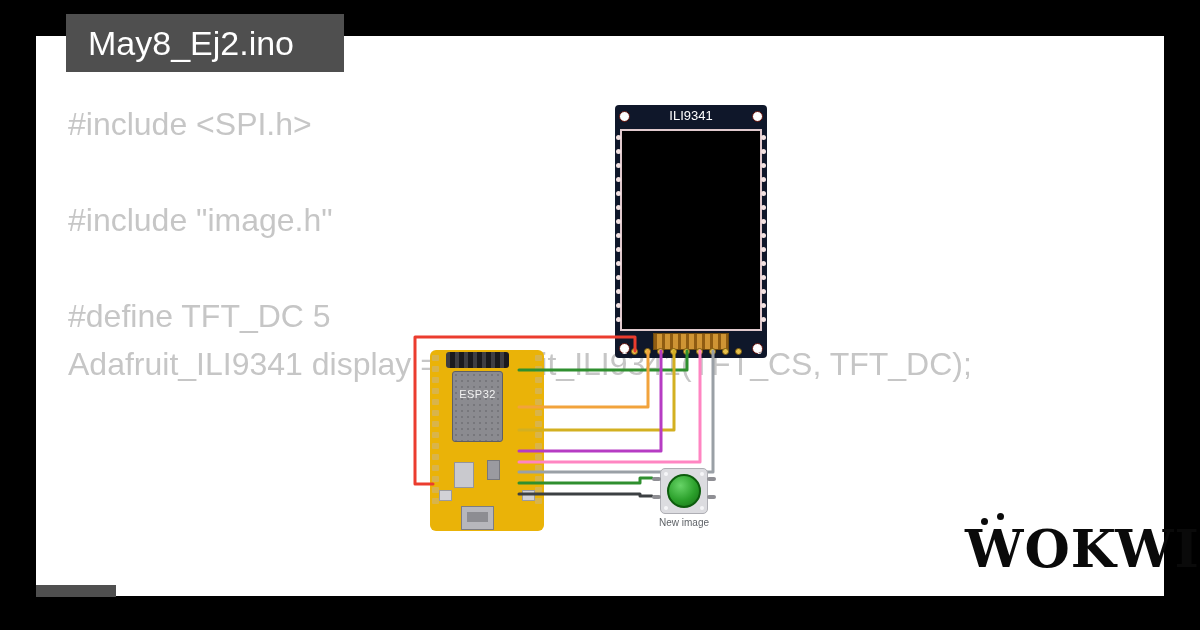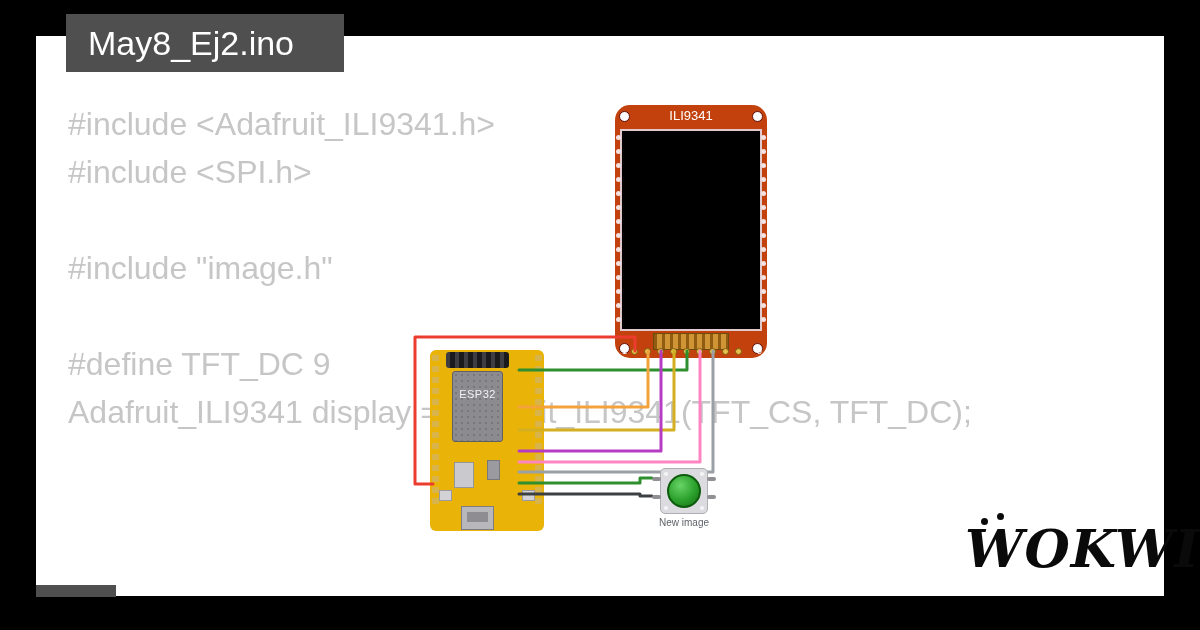--- a/index.html
+++ b/index.html
@@ -11,22 +11,22 @@
   .tab{position:absolute;left:66px;top:14px;height:58px;min-width:278px;background:#4f4f4f;
        color:#fff;display:flex;align-items:center;padding:0 22px;box-sizing:border-box;
        font-size:34px;z-index:6}
 
   .code{position:absolute;left:68px;top:100px;z-index:2;color:#c6c6c6;font-size:32px}
   .code-line{height:48px;line-height:48px;white-space:pre}
 
   .wires{position:absolute;left:0;top:0;width:1200px;height:630px;z-index:4;pointer-events:none}
 
   
-  .ili{position:absolute;left:615px;top:105px;width:152px;height:253px;background:#c2410c;
-       border-radius:15px;z-index:3}
+  .ili{position:absolute;left:615px;top:105px;width:152px;height:253px;background:#0f172a;
+       border-radius:4px;z-index:3}
   .ili-title{position:absolute;top:3px;left:0;width:100%;text-align:center;color:#fff;font-size:13px}
   .corner-hole{position:absolute;width:11px;height:11px;border-radius:50%;background:#fdfdfd;
        border:1px solid #5e0e08;box-sizing:border-box}
   .ch-tl{left:4px;top:6px}.ch-tr{right:4px;top:6px}.ch-bl{left:4px;top:238px}.ch-br{right:4px;top:238px}
   .ili-screen{position:absolute;left:5px;top:24px;width:142px;height:202px;background:#000;
        border:2px solid #e0c9cd;box-sizing:border-box}
   .ili-connector{position:absolute;left:38px;top:228px;width:76px;height:17px;
        background:repeating-linear-gradient(90deg,#8f5c12 0 3px,#cf9434 3px 8px);
        border:1px solid #6e4a0e;box-sizing:border-box}
   .pin-num{position:absolute;color:#fff;font-size:9px;top:241px}
@@ -65,43 +65,42 @@
   .pbtn-screw{position:absolute;width:4px;height:4px;border-radius:50%;background:#f6f6f8}
   .screw-tl{left:3px;top:3px}.screw-tr{right:3px;top:3px}.screw-bl{left:3px;bottom:3px}.screw-br{right:3px;bottom:3px}
   .pbtn-cap{position:absolute;left:6px;top:5px;width:34px;height:34px;border-radius:50%;
        background:radial-gradient(circle at 38% 32%,#67d467,#2ba02b 55%,#156e15);
        border:2px solid #0d5c0d;box-sizing:border-box}
   .pbtn-label{position:absolute;left:645px;top:517px;width:78px;text-align:center;font-size:10px;
        color:#5f6368;z-index:5}
 
   
   .logo{position:absolute;left:965px;top:518px;z-index:2;color:#0a0a0a}
-  .logo-text{font-family:"DejaVu Serif",serif;font-style:italic;font-weight:bold;
+  .logo-text{font-family:"DejaVu Serif",serif;font-weight:bold;
        font-size:52px;letter-spacing:1px}
   .logo-dot{position:absolute;width:7px;height:7px;border-radius:50%;background:#0a0a0a}
   .d1{left:16px;top:0}.d2{left:32px;top:-5px}
 
   .bottom-fragment{position:absolute;left:36px;top:585px;width:80px;height:12px;background:#4f4f4f;z-index:2}
 </style>
 </head>
 <body>
 
 <div class="content"></div>
 
 <div class="tab">
   <span>May8_Ej2.ino</span>
 </div>
 
 <div class="code">
-  <div class="code-line">#include &lt;Adafruit_ILI9341.h&gt;</div>
   <div class="code-line">#include &lt;SPI.h&gt;</div>
   <div class="code-line"></div>
   <div class="code-line">#include "image.h"</div>
   <div class="code-line"></div>
-  <div class="code-line">#define TFT_DC 9</div>
+  <div class="code-line">#define TFT_DC 5</div>
   <div class="code-line">Adafruit_ILI9341 display = Adafruit_ILI9341(TFT_CS, TFT_DC);</div>
 </div>
 
 <svg class="wires" viewBox="0 0 1200 630">
     <polyline points="433,484 415,484 415,337 635,337 635,351" stroke="#eb3c2e" fill="none" stroke-width="3" stroke-linecap="round" stroke-linejoin="round"></polyline>
     <polyline points="519,370 687,370 687,351" stroke="#2f8f2f" fill="none" stroke-width="3" stroke-linecap="round" stroke-linejoin="round"></polyline>
     <polyline points="519,407 648,407 648,351" stroke="#f2a33c" fill="none" stroke-width="3" stroke-linecap="round" stroke-linejoin="round"></polyline>
     <polyline points="519,430 674,430 674,351" stroke="#d3b021" fill="none" stroke-width="3" stroke-linecap="round" stroke-linejoin="round"></polyline>
     <polyline points="519,451 661,451 661,351" stroke="#b63cc3" fill="none" stroke-width="3" stroke-linecap="round" stroke-linejoin="round"></polyline>
     <polyline points="519,462 700,462 700,351" stroke="#ff85c2" fill="none" stroke-width="3" stroke-linecap="round" stroke-linejoin="round"></polyline>

